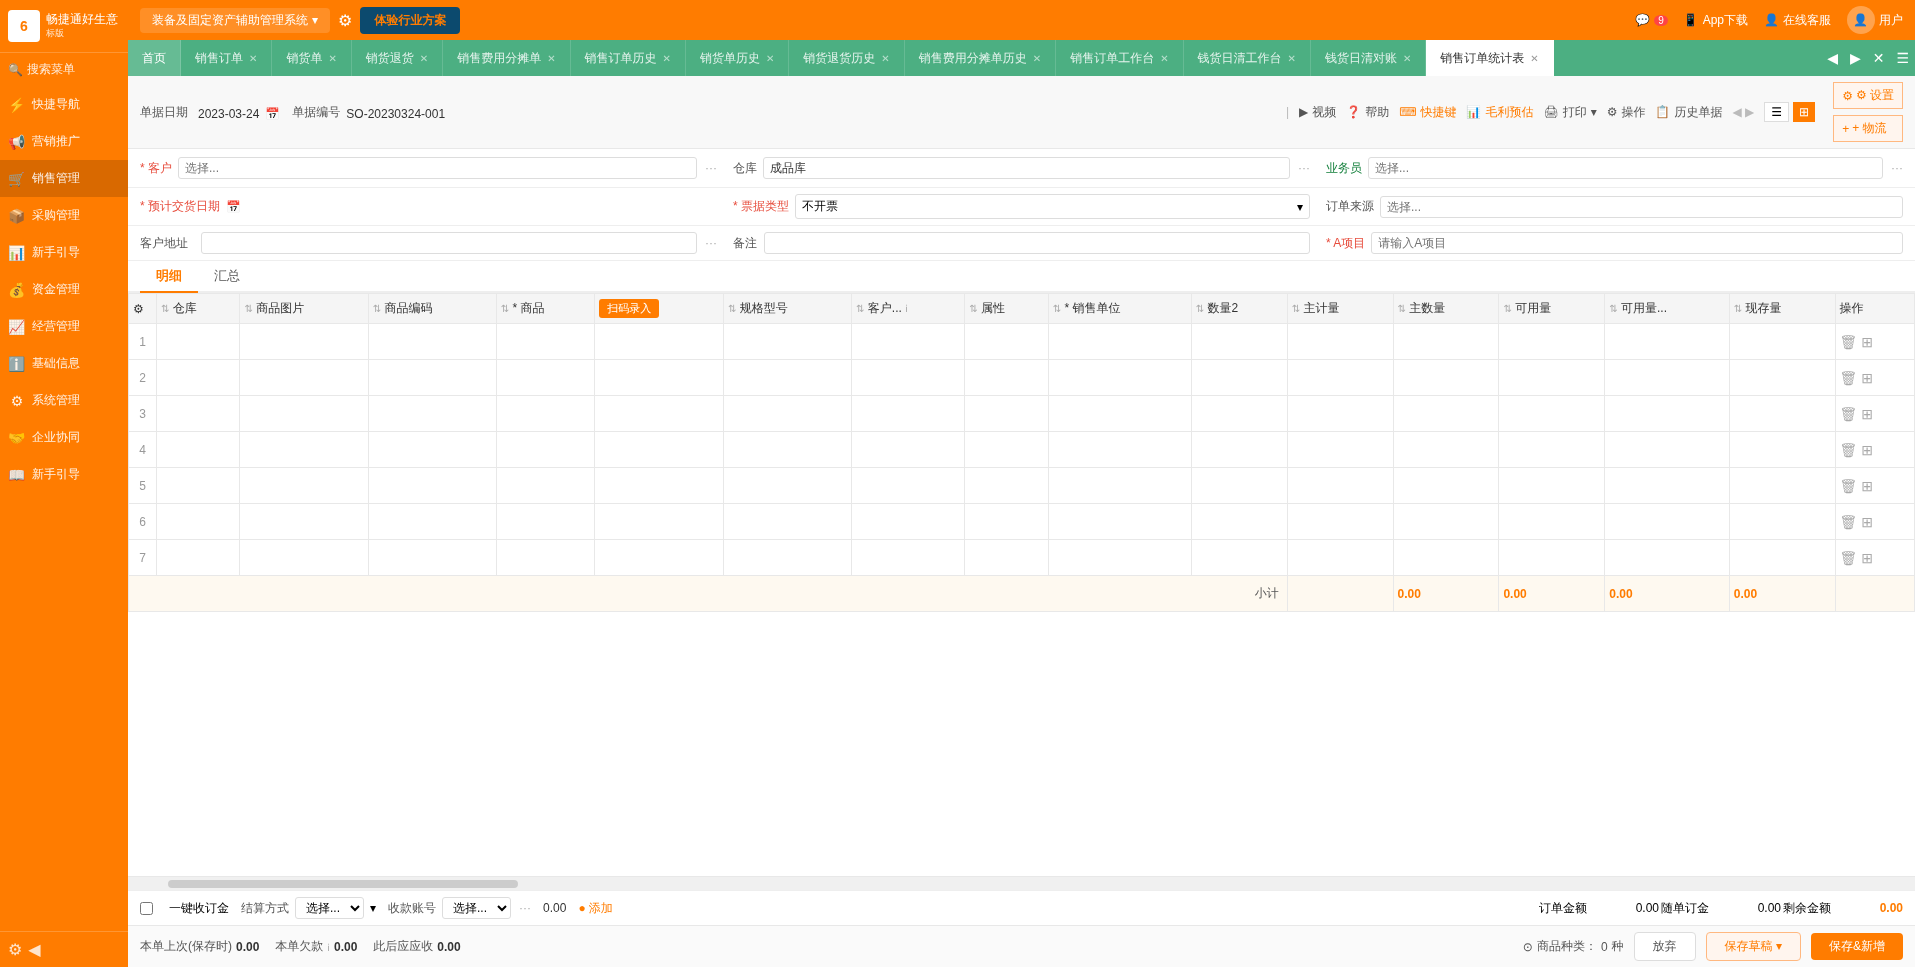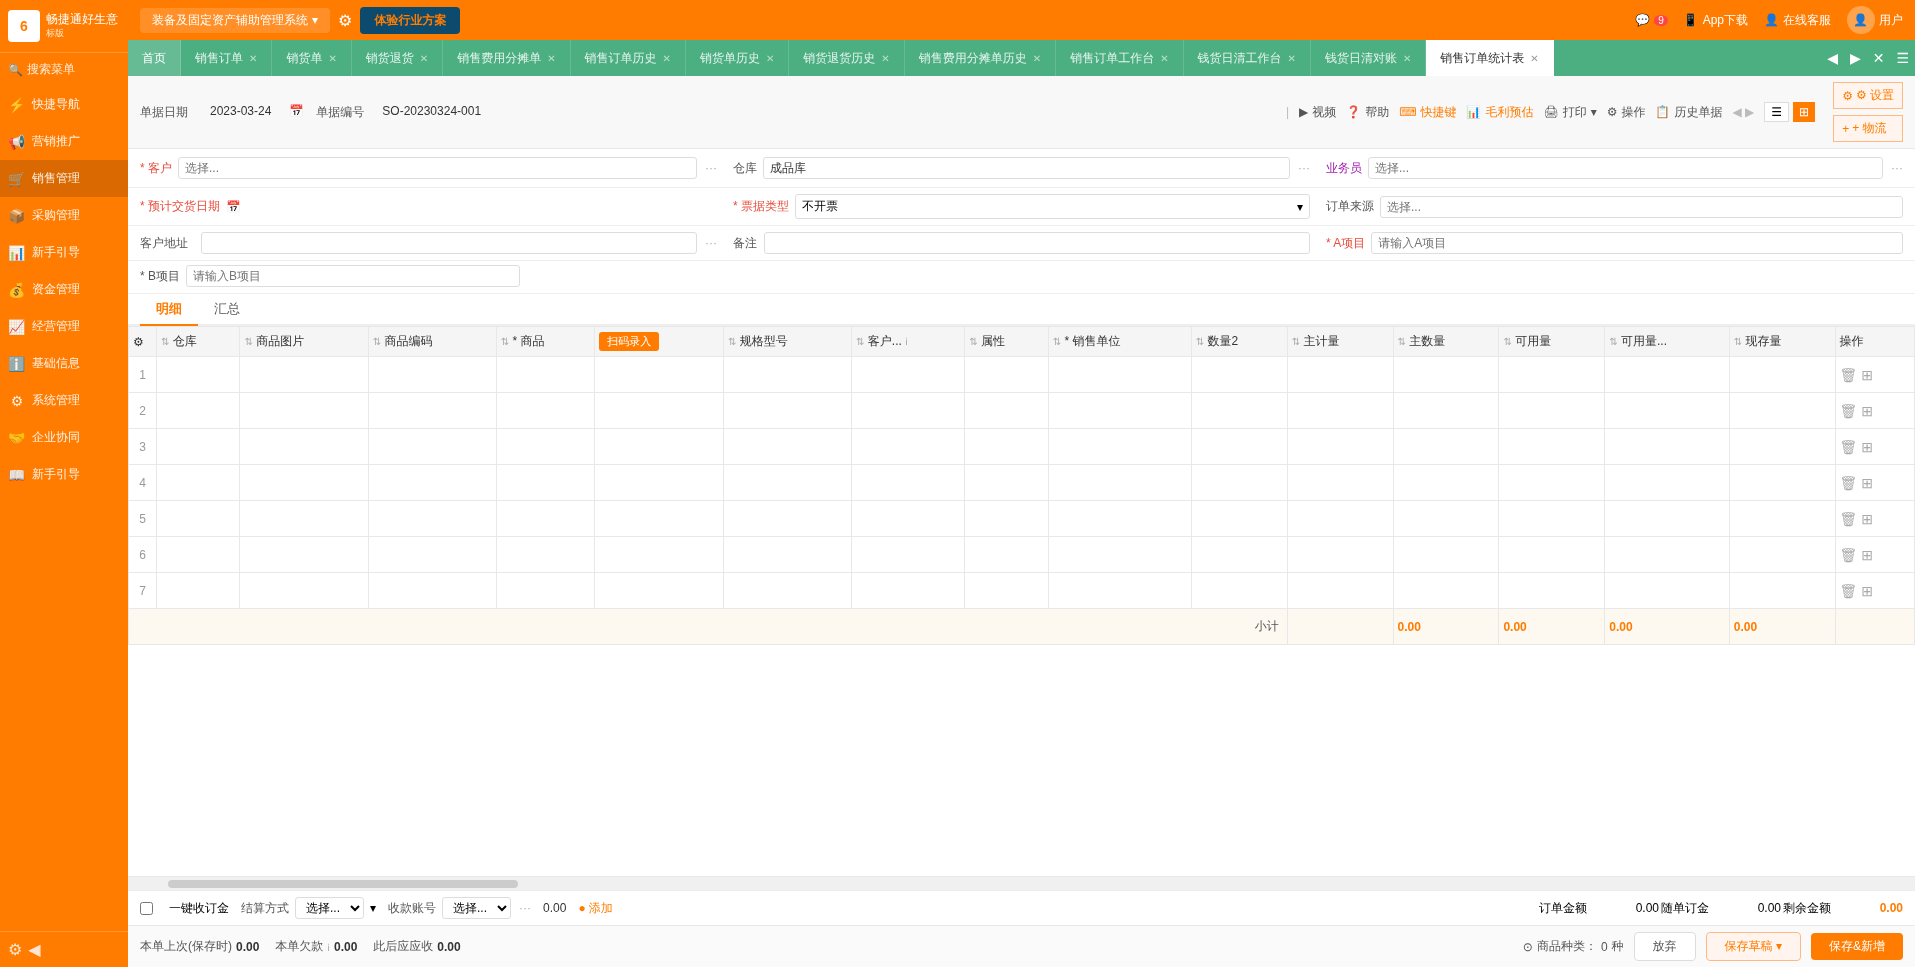--- a/index.html
+++ b/index.html
@@ -124,21 +124,21 @@
     
     .toolbar {
       background: #f8f8f8;
       border-bottom: 1px solid #e8e8e8;
       padding: 6px 12px;
       display: flex; align-items: center; gap: 12px;
       flex-shrink: 0;
     }
     .toolbar-item { display: flex; align-items: center; gap: 4px; font-size: 12px; color: #555; cursor: pointer; }
     .toolbar-right { margin-left: auto; display: flex; align-items: center; gap: 10px; }
-    .form-field { display: flex; align-items: flex-start; gap: 18px; font-size: 12px; }
+    .form-field { display: flex; align-items: flex-end; gap: 6px; font-size: 12px; }
     .form-field label { color: #555; white-space: nowrap; }
 
     
     .form-body {
       padding: 8px 12px;
       display: grid; grid-template-columns: 1fr 1fr 1fr;
       gap: 8px 16px;
       border-bottom: 1px solid #eee;
       flex-shrink: 0;
     }
@@ -485,21 +485,21 @@
         <label style="color:#e74c3c">* <span>客户</span></label>
         <input class="form-input placeholder" type="text" placeholder="选择..." style="">
         <span class="form-dots">···</span>
       </div>
       <div class="form-row">
         <label style="color:#555"><span>仓库</span></label>
         <input class="form-input" type="text" style="color: rgb(51, 51, 51);" value="成品库">
         <span class="form-dots">···</span>
       </div>
       <div class="form-row">
-        <label style="color:#a21caf"><span>业务员</span></label>
+        <label style="color:#15803d"><span>业务员</span></label>
         <input class="form-input placeholder" type="text" placeholder="选择..." style="">
         <span class="form-dots">···</span>
       </div>
     </div>
 
     <div class="form-body2">
       <div class="form-row">
         <label style="color:#e74c3c">* <span>预计交货日期</span></label>
         <span style="color:#aaa;cursor:pointer">📅</span>
       </div>
@@ -525,26 +525,20 @@
       <div class="form-row" style="flex:1">
         <label style="color:#555;min-width:25px"><span>备注</span></label>
         <input class="form-input" type="text" style="flex: 1 1 0%;">
       </div>
       <div class="form-row" style="flex:1">
         <label style="color:#e74c3c;min-width:38px">* <span>A项目</span></label>
         <input class="form-input placeholder" type="text" style="flex: 1 1 0%;" placeholder="请输入A项目">
       </div>
     </div>
 
-    <div style="padding:4px 12px 6px;border-bottom:1px solid #eee;flex-shrink:0">
-      <div class="form-row" style="max-width:380px">
-        <label style="color:#555;min-width:38px">* <span>B项目</span></label>
-        <input class="form-input placeholder" type="text" style="flex: 1 1 0%;" placeholder="请输入B项目">
-      </div>
-    </div>
 
     <div class="detail-tabs">
       <div class="detail-tab active">明细</div>
       <div class="detail-tab">汇总</div>
     </div>
 
     <div class="table-container">
       <table>
         <thead>
           <tr>

